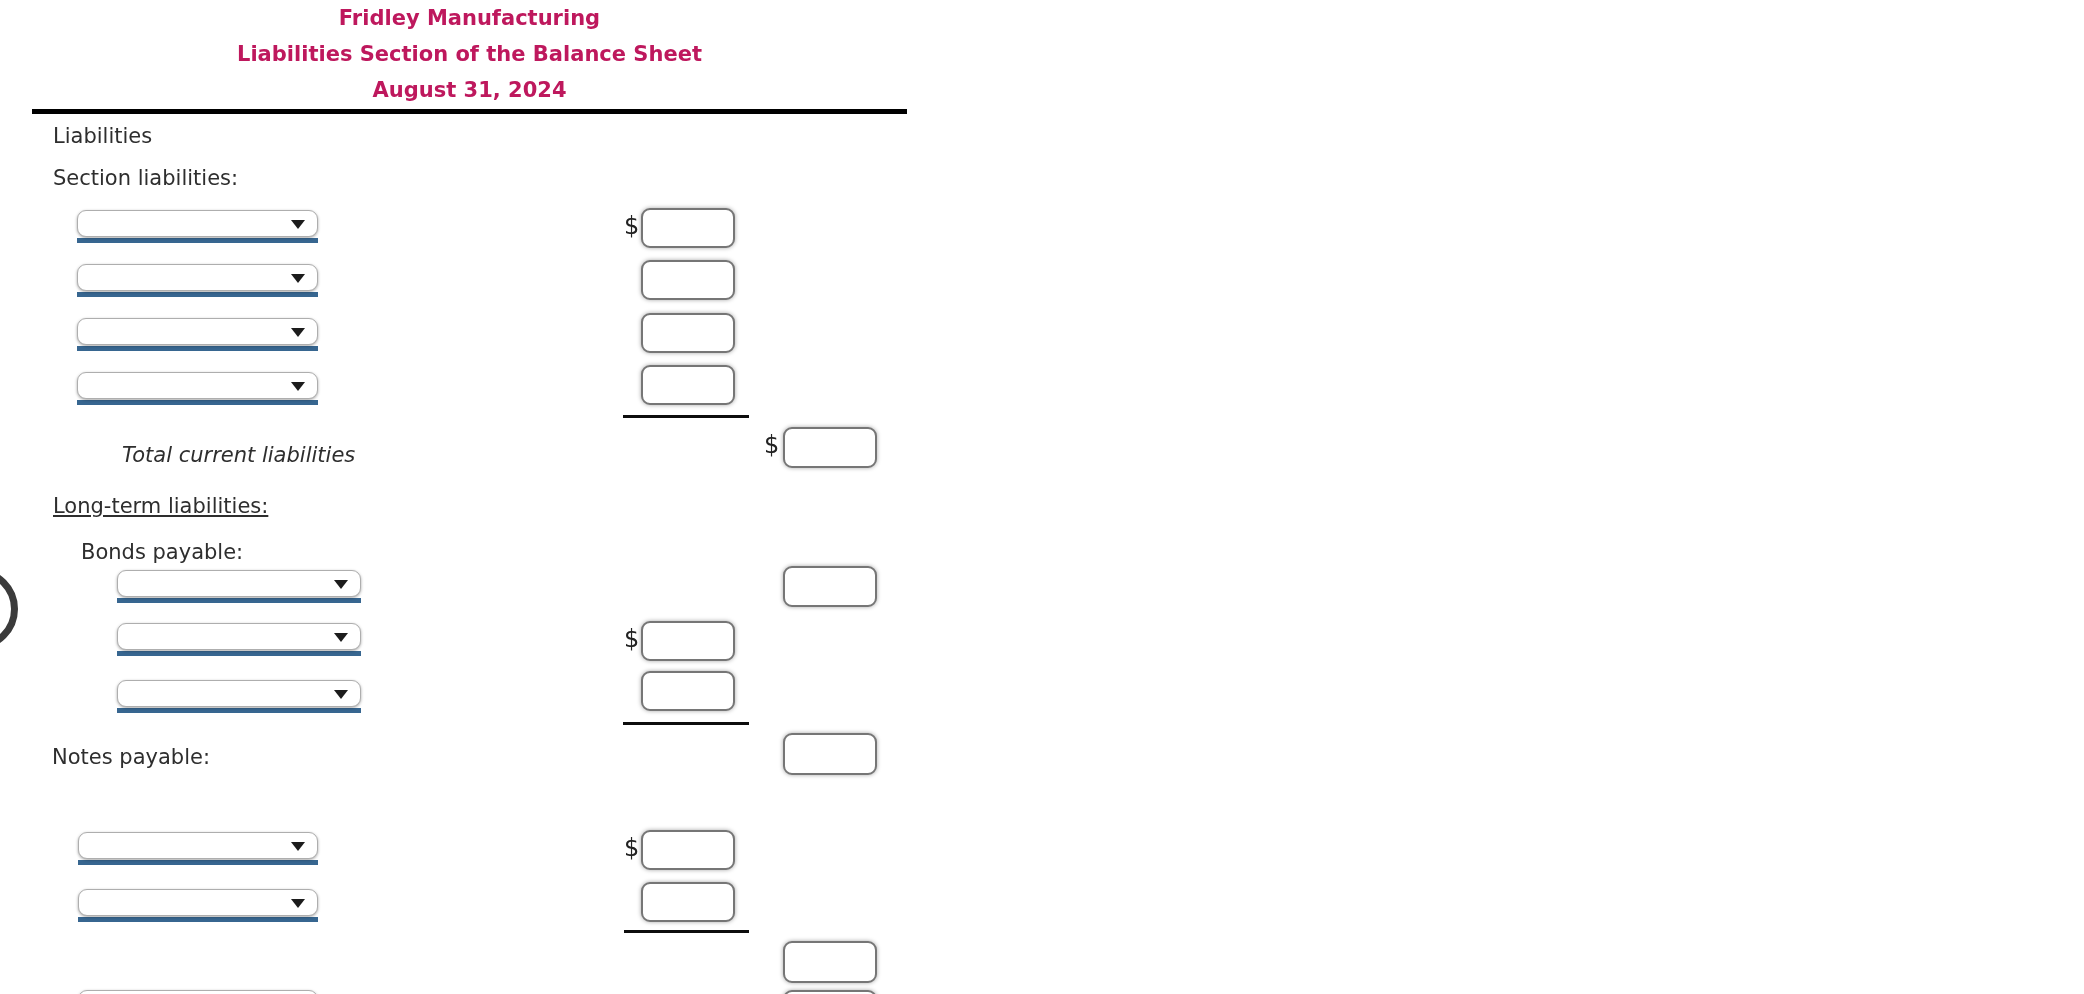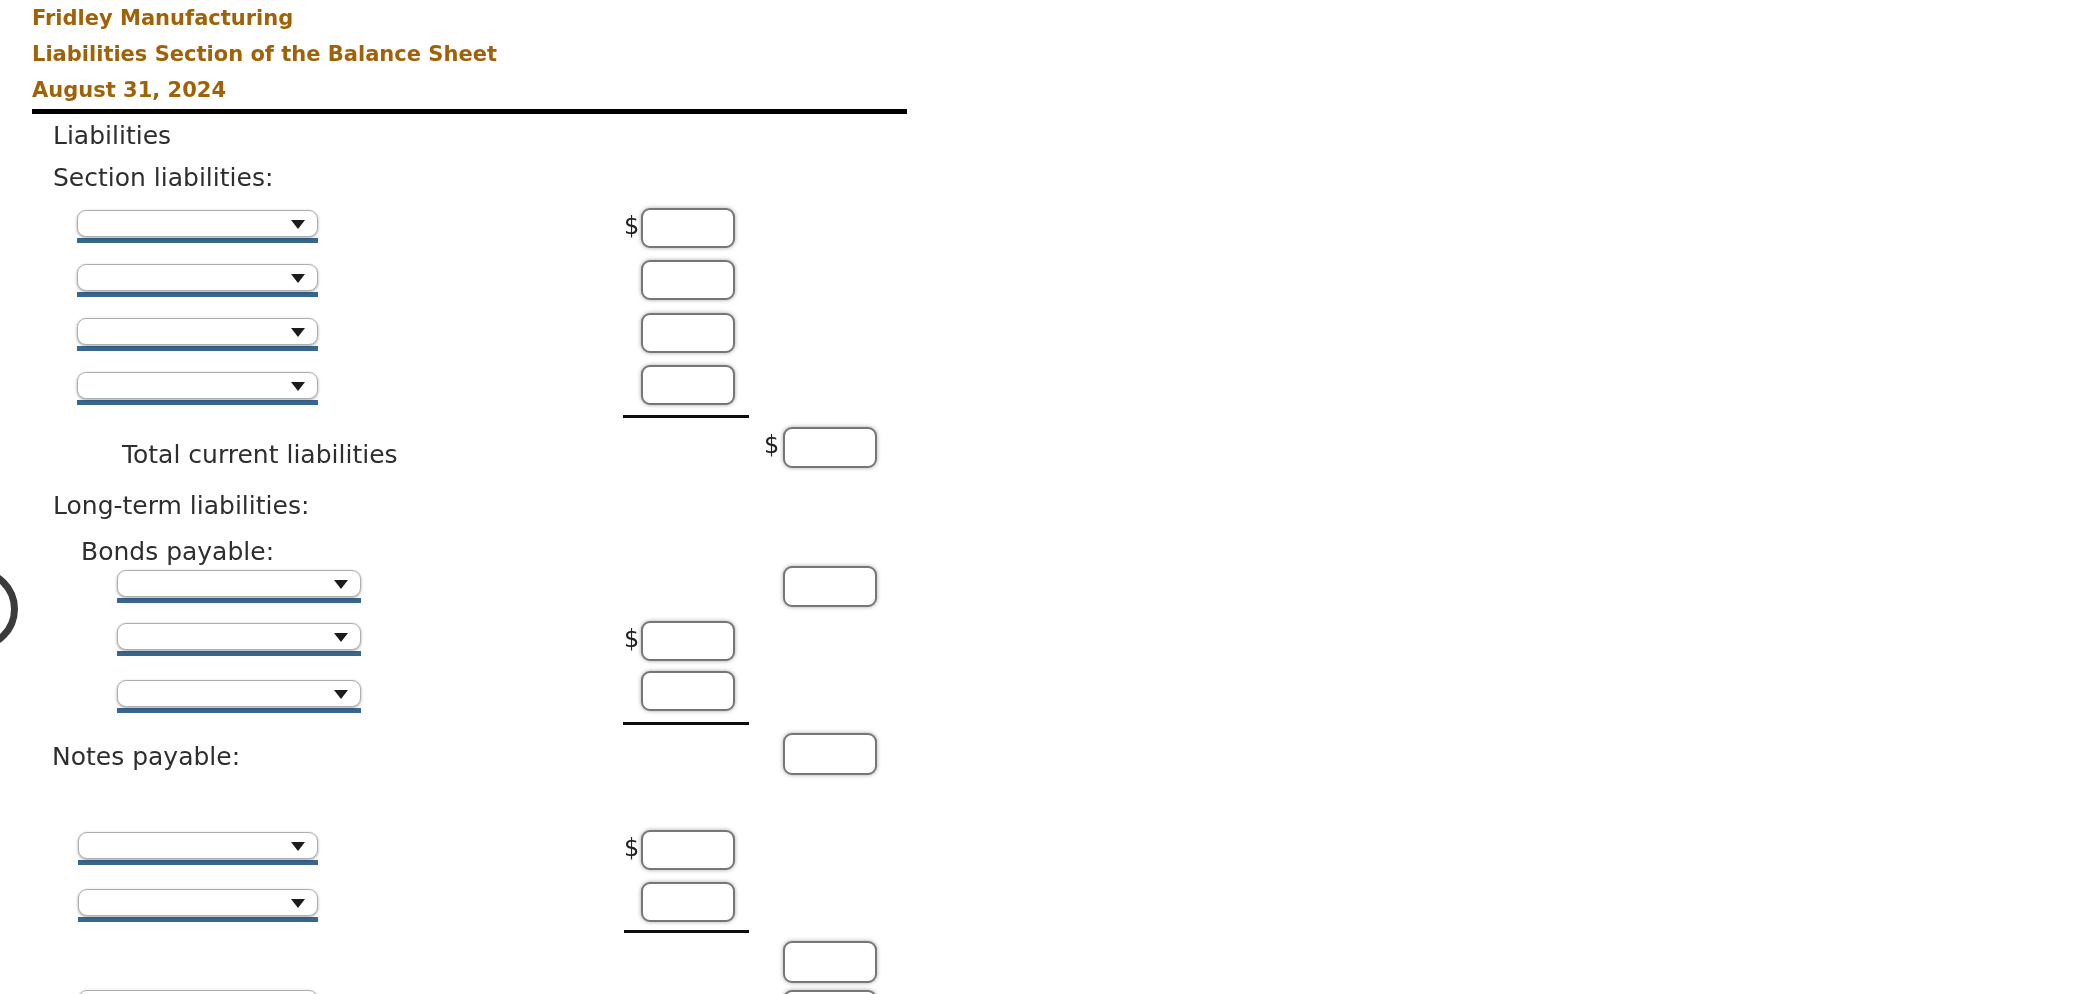--- a/index.html
+++ b/index.html
@@ -5,28 +5,28 @@
   * { margin:0; padding:0; box-sizing:border-box; }
   html,body { background:#ffffff; }
   .page {
     position:relative; width:2084px; height:994px;
     background:#ffffff; overflow:hidden;
     font-family:"DejaVu Sans","Liberation Sans",sans-serif;
     color:#2e2e2e;
   }
   .title-block {
     position:absolute; left:32px; top:0; width:875px;
-    font-weight:bold; font-size:21px;
-    line-height:36px; color:#a16207;
+    text-align:center; font-weight:bold; font-size:21px;
+    line-height:36px; color:#be185d;
   }
   .thick-rule {
     position:absolute; left:32px; top:109px; width:875px; height:5px;
     background:#000000;
   }
-  .lbl { position:absolute; font-size:25px; line-height:24px; white-space:nowrap; }
+  .lbl { position:absolute; font-size:21px; line-height:24px; white-space:nowrap; }
   .dropdown { position:absolute; }
   .dd-box {
     position:relative; width:100%; height:27px;
     background:#ffffff; border:1px solid #aeaeae; border-radius:9px;
     box-shadow:0 1px 3px rgba(0,0,0,0.35);
   }
   .dd-value {
     position:absolute; left:10px; top:3px; font-size:17px; color:#2e2e2e;
   }
   .caret {
@@ -95,25 +95,25 @@
     <div class="dd-underline"></div>
   </div>
 
   <span class="cur" style="left:624px;top:213px;">$</span>
   <input class="amount" style="left: 641px; top: 208px;" value="">
   <input class="amount" style="left: 641px; top: 260px;" value="">
   <input class="amount" style="left: 641px; top: 313px;" value="">
   <input class="amount" style="left: 641px; top: 365px;" value="">
   <div class="sumline" style="left:623px;top:415px;width:126px;"></div>
 
-  <div class="lbl" style="left:122px;top:443px;">Total current liabilities</div>
+  <div class="lbl" style="left:122px;top:443px;font-style:italic;">Total current liabilities</div>
   <span class="cur" style="left:764px;top:432px;">$</span>
   <input class="amount" style="left: 783px; top: 427px; height: 41px;" value="">
 
-  <div class="lbl" style="left:53px;top:494px;">Long-term liabilities:</div>
+  <div class="lbl" style="left:53px;top:494px;text-decoration:underline;">Long-term liabilities:</div>
   <div class="lbl" style="left:81px;top:532px;margin-top:8px;">Bonds payable:</div>
 
   <div class="dropdown" style="left:117px;top:570px;width:244px;">
     <div class="dd-box">
         <span class="dd-value"></span>
         <span class="caret"></span>
       </div>
     <div class="dd-underline"></div>
   </div>
   <input class="amount" style="left: 783px; top: 566px; height: 41px;" value="">

